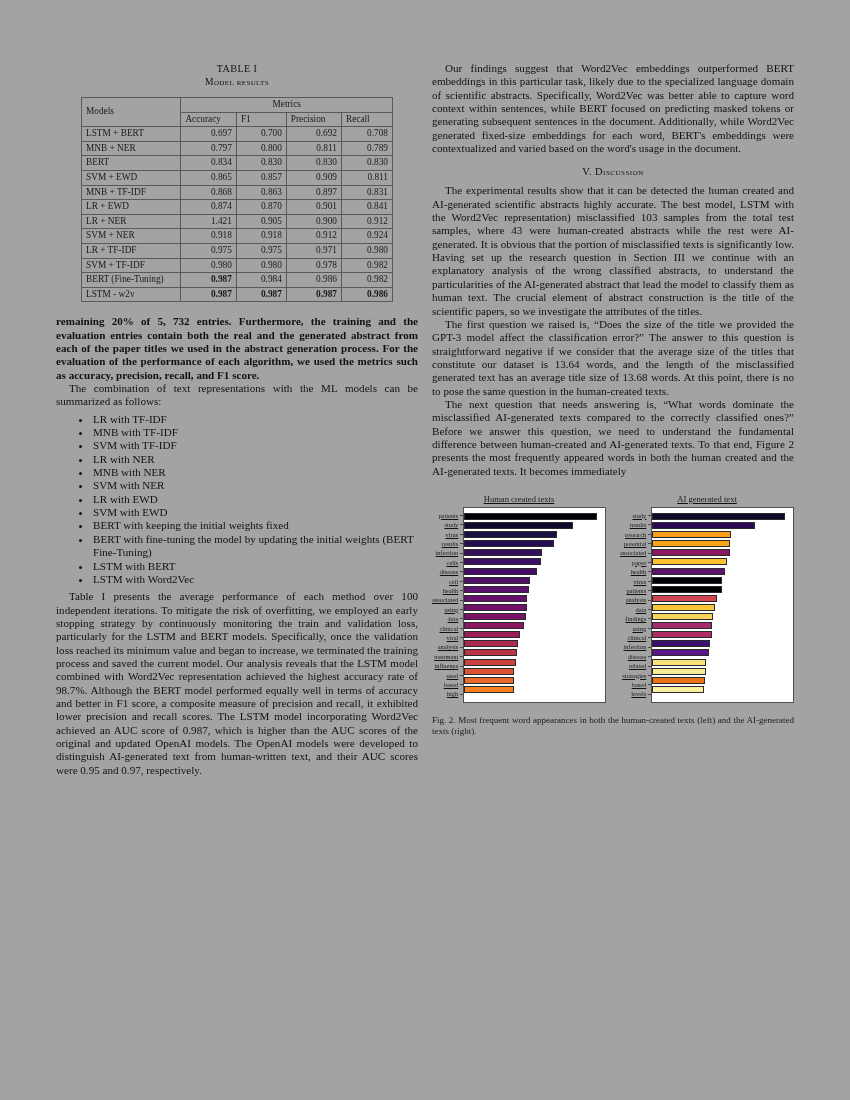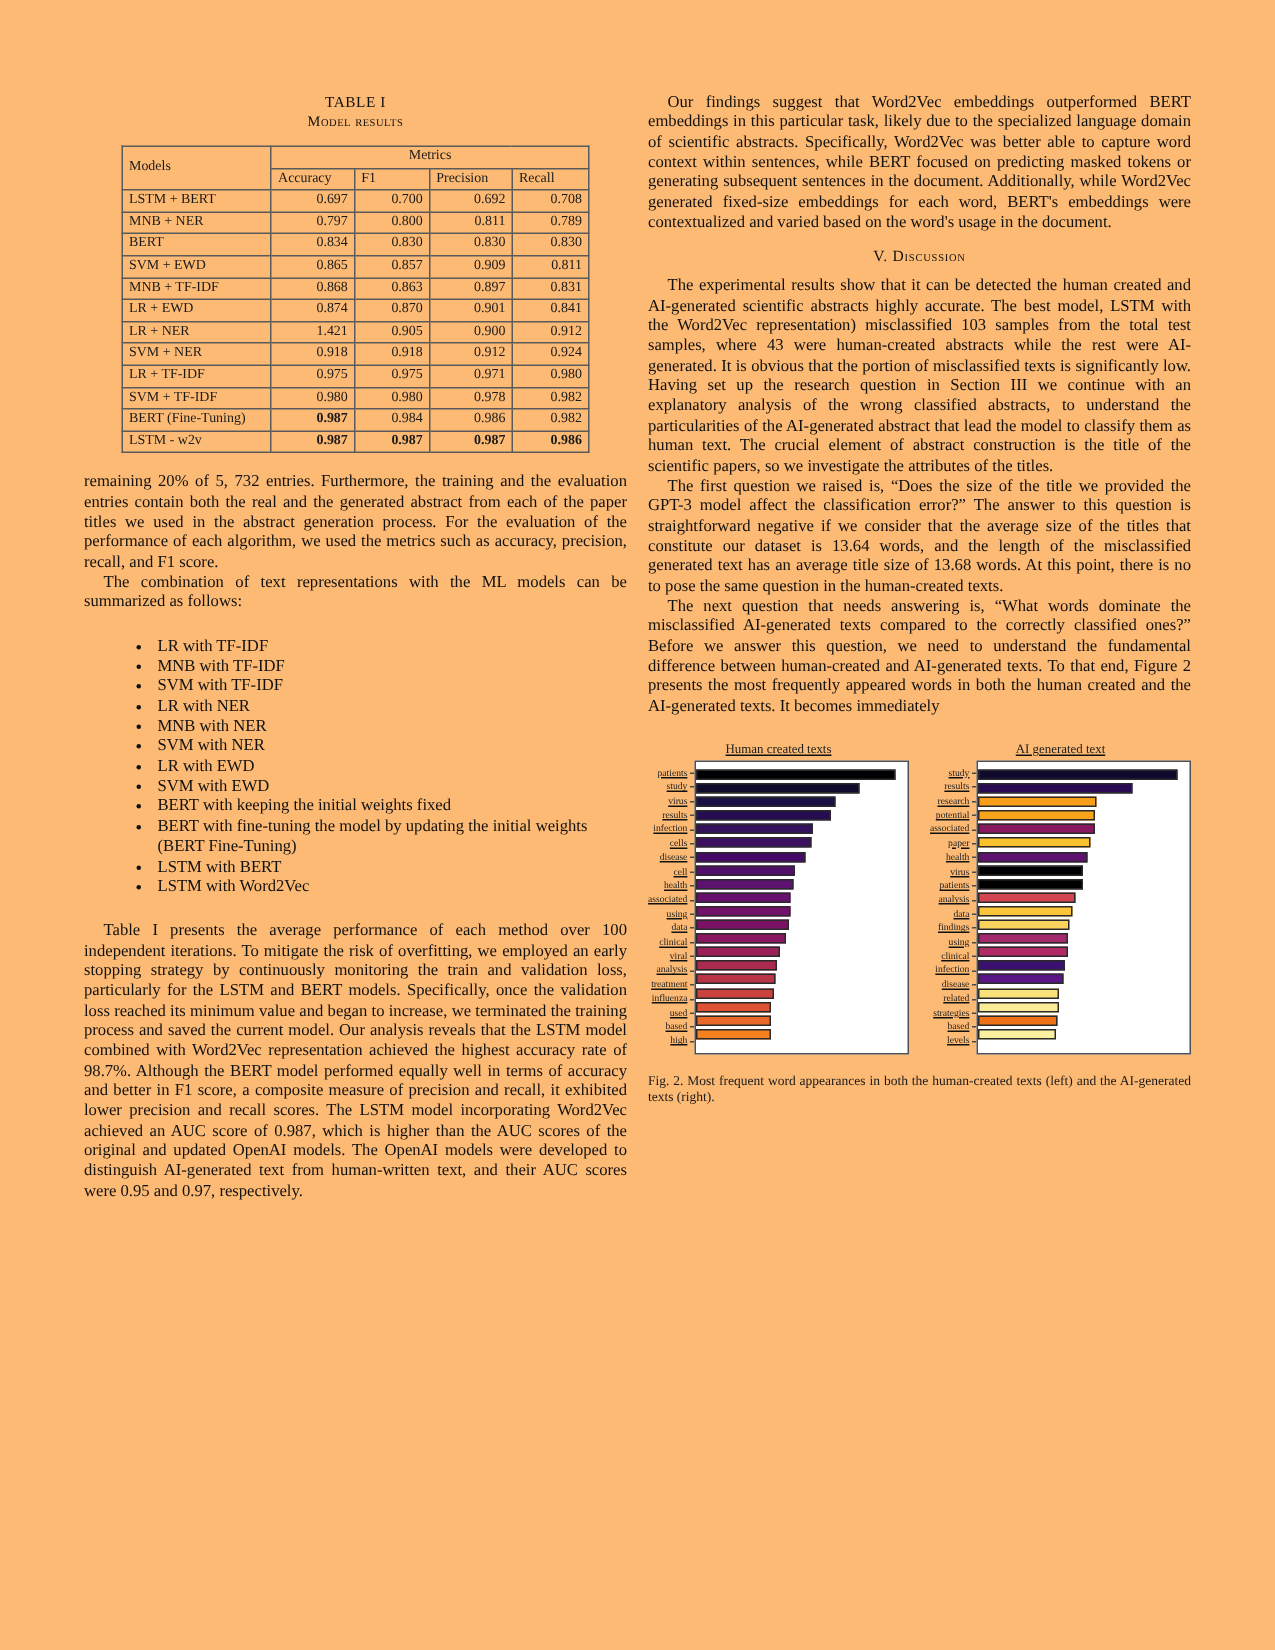--- a/index.html
+++ b/index.html
@@ -13,39 +13,39 @@
     font-family: "Liberation Serif", "DejaVu Serif", serif;
     color: #111111;
     overflow: hidden;
     position: relative;
   }
   .page {
     position: absolute;
     left: 0; top: 0;
     width: 850px;
     height: 1100px;
-    background: #fdba74;
+    background: #a3a3a3;
   }
   .col {
     position: absolute;
     width: 362px;
     top: 62px;
   }
   .col-left  { left: 56px; }
   .col-right { left: 432px; }
 
   p.body {
     margin: 0 0 0 0;
     font-size: 11.1px;
     line-height: 13.35px;
     text-align: justify;
     text-indent: 13px;
     hyphens: none;
   }
-  p.body.cont { text-indent: 0; }
+  p.body.cont { text-indent: 0; font-weight: bold; }
 
   
   .table-wrap {
     width: 362px;
     text-align: center;
   }
   .tbl-title {
     font-size: 10.2px;
     letter-spacing: .4px;
     line-height: 13px;
@@ -79,21 +79,21 @@
   }
   table.results th.models-head {
     vertical-align: middle;
     width: 98px;
   }
   table.results td.num { text-align: right; width: 53px; }
   table.results td.b { font-weight: bold; }
 
   
   ul.bullets {
-    margin: 16px;
+    margin: 4px;
     padding-left: 31px;
     font-size: 11.1px;
     line-height: 13.35px;
   }
   ul.bullets li {
     margin: 0;
     padding-left: 2px;
     text-align: left;
   }
   ul.bullets li::marker { font-size: 9px; }

